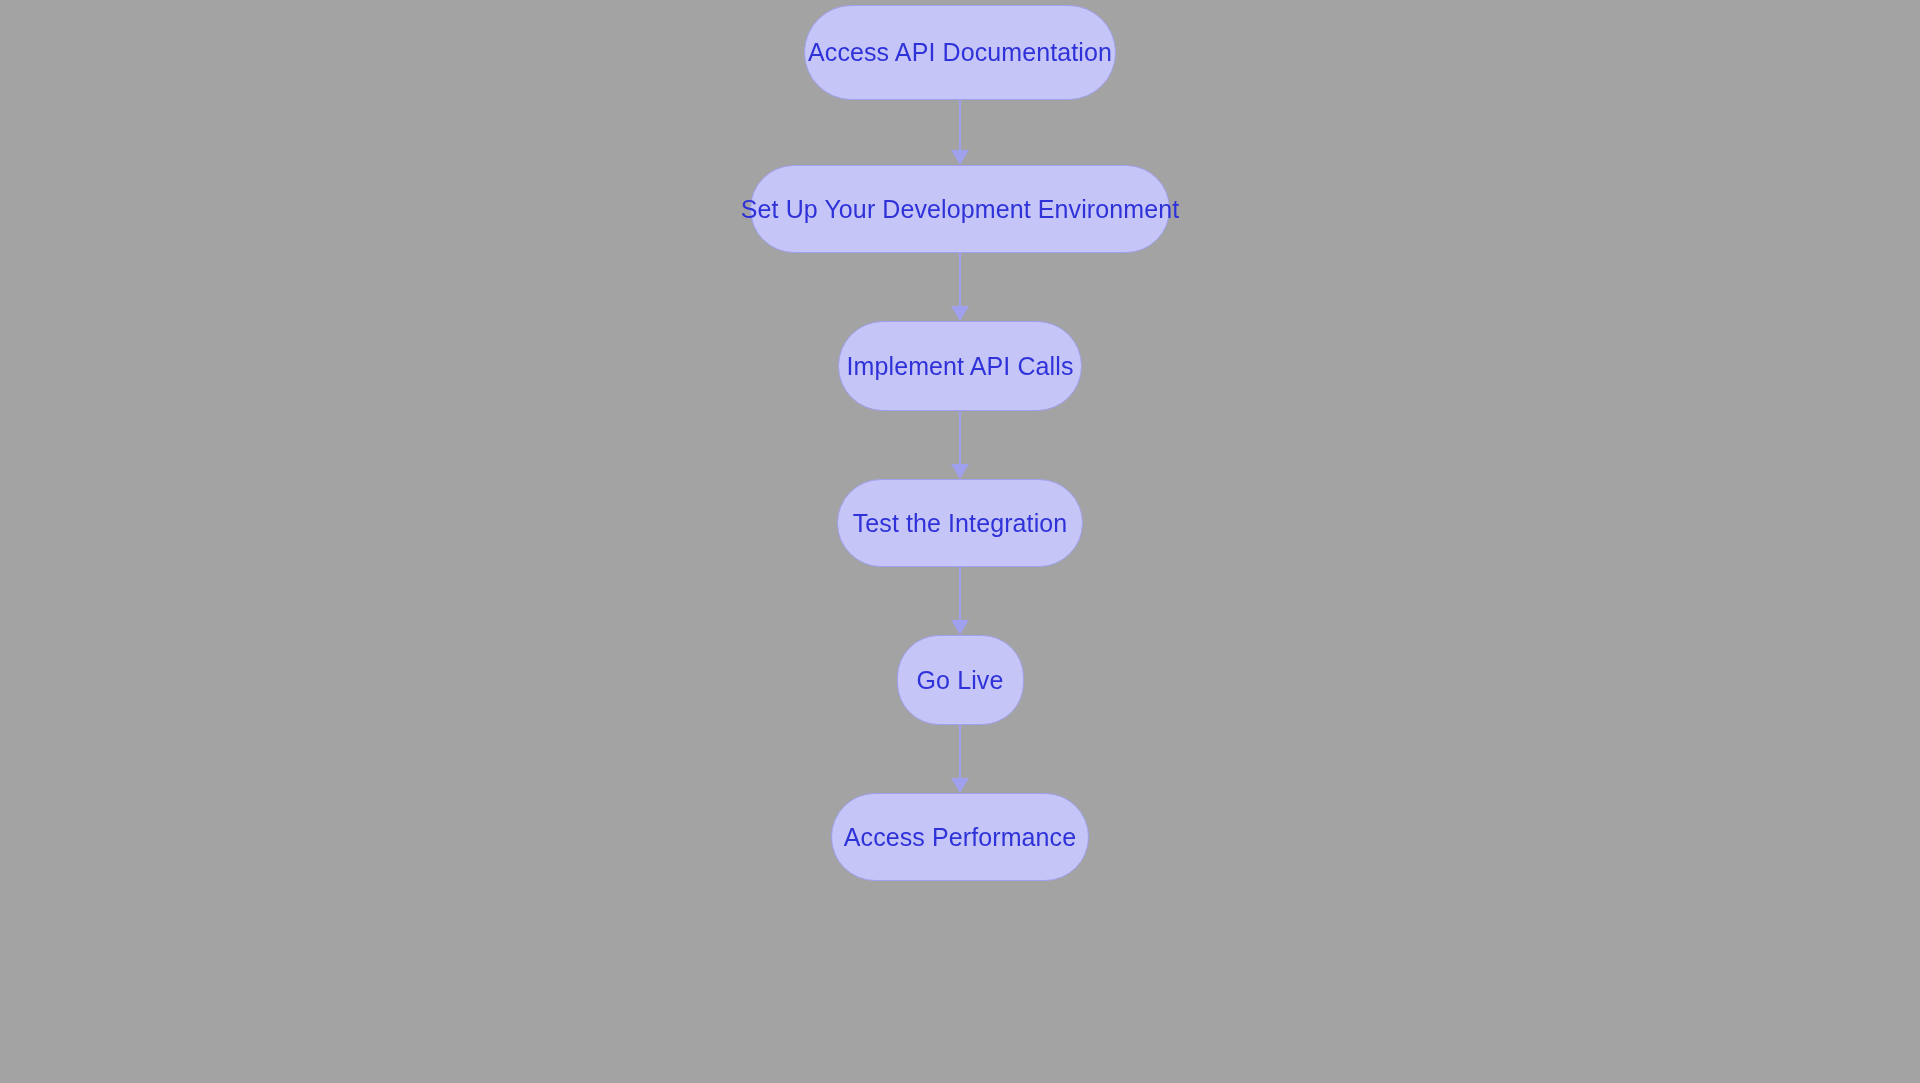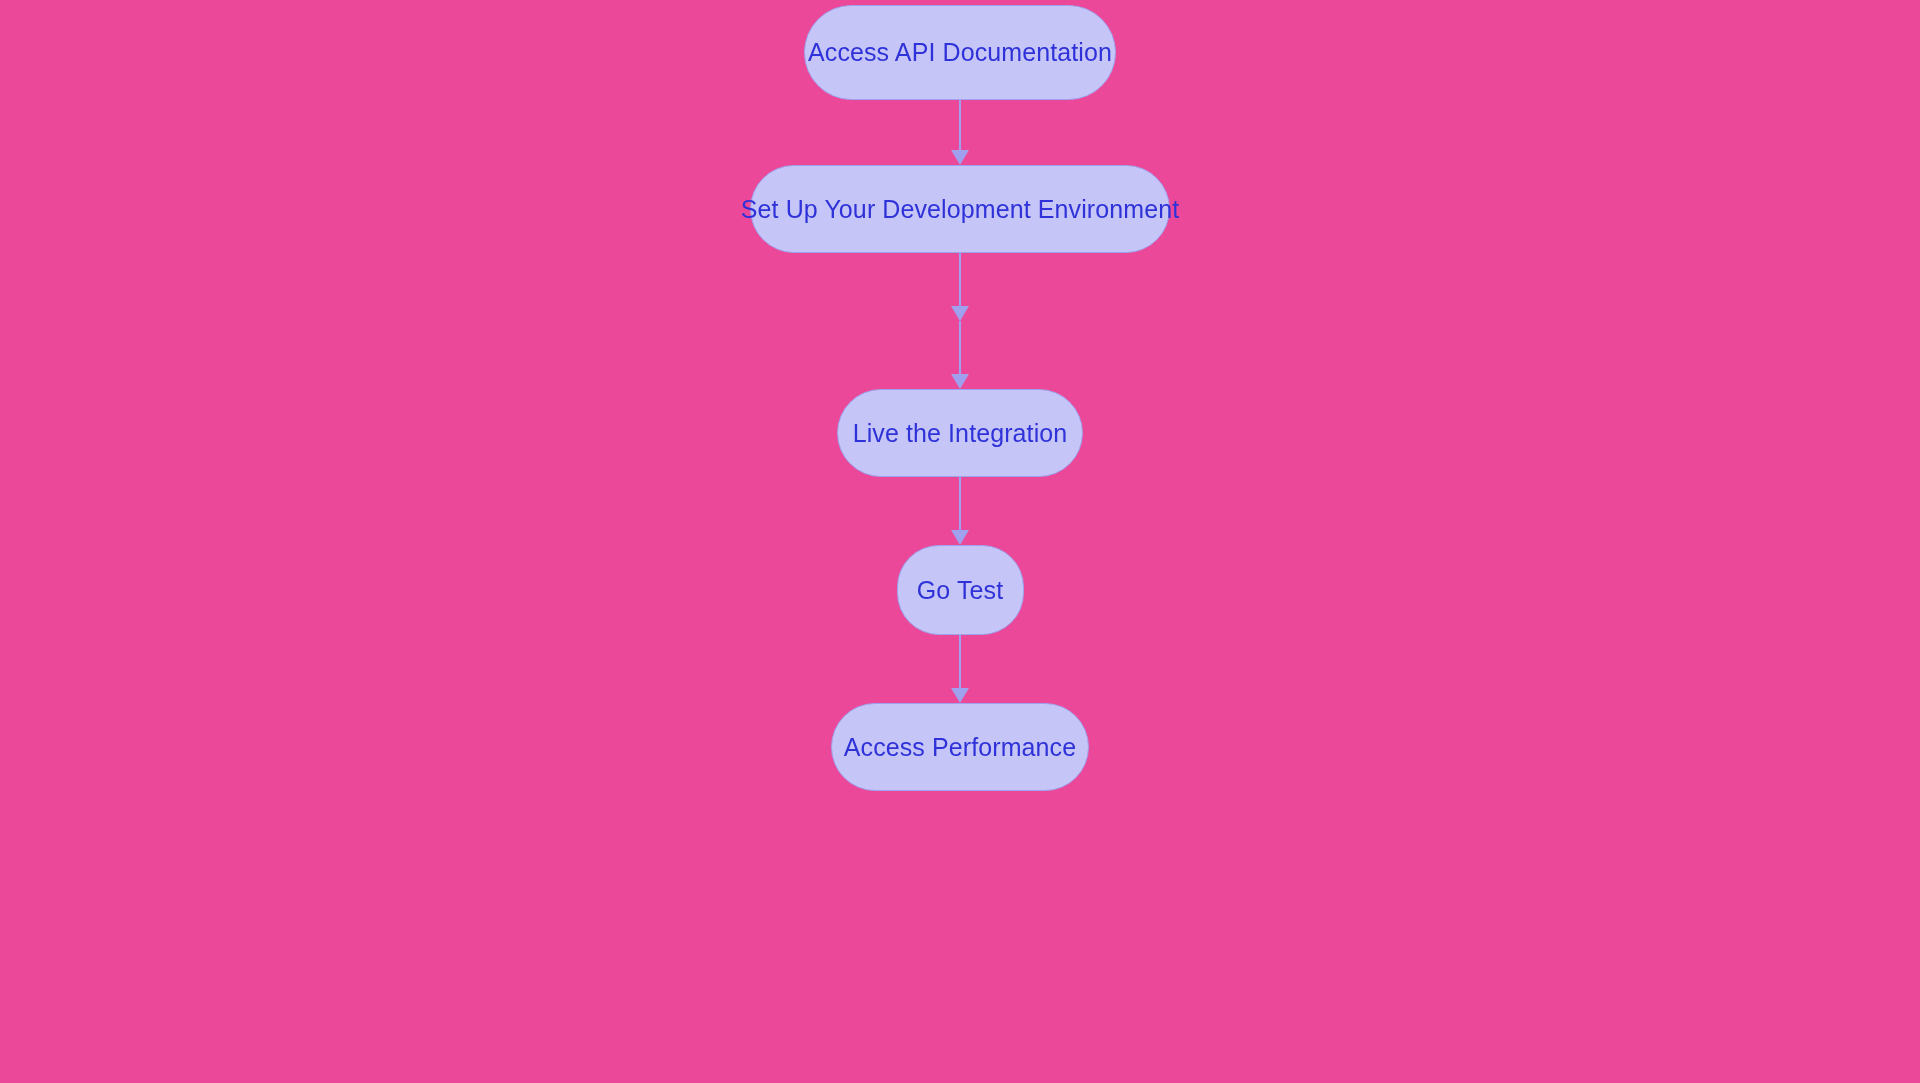--- a/index.html
+++ b/index.html
@@ -11,21 +11,21 @@
     width: 1920px;
     height: 1083px;
     font-family: "Liberation Sans", sans-serif;
     overflow: hidden;
   }
 
   #flowchart-canvas {
     position: relative;
     width: 1920px;
     height: 1083px;
-    background: #ec4899;
+    background: #a3a3a3;
   }
 
   .flow-chain {
     position: absolute;
     left: 0;
     top: 0;
     width: 1920px;
     height: 1083px;
     display: flex;
     flex-direction: column;
@@ -114,37 +114,40 @@
 
     <div class="flow-node node-2">
       <span class="node-label">Set Up Your Development Environment</span>
     </div>
 
     <div class="flow-connector conn-2">
       <div class="connector-stem"></div>
       <div class="connector-head"></div>
     </div>
 
+    <div class="flow-node node-3">
+      <span class="node-label">Implement API Calls</span>
+    </div>
 
     <div class="flow-connector conn-3">
       <div class="connector-stem"></div>
       <div class="connector-head"></div>
     </div>
 
     <div class="flow-node node-4">
-      <span class="node-label">Live the Integration</span>
+      <span class="node-label">Test the Integration</span>
     </div>
 
     <div class="flow-connector conn-4">
       <div class="connector-stem"></div>
       <div class="connector-head"></div>
     </div>
 
     <div class="flow-node node-5">
-      <span class="node-label">Go Test</span>
+      <span class="node-label">Go Live</span>
     </div>
 
     <div class="flow-connector conn-5">
       <div class="connector-stem"></div>
       <div class="connector-head"></div>
     </div>
 
     <div class="flow-node node-6">
       <span class="node-label">Access Performance</span>
     </div>

